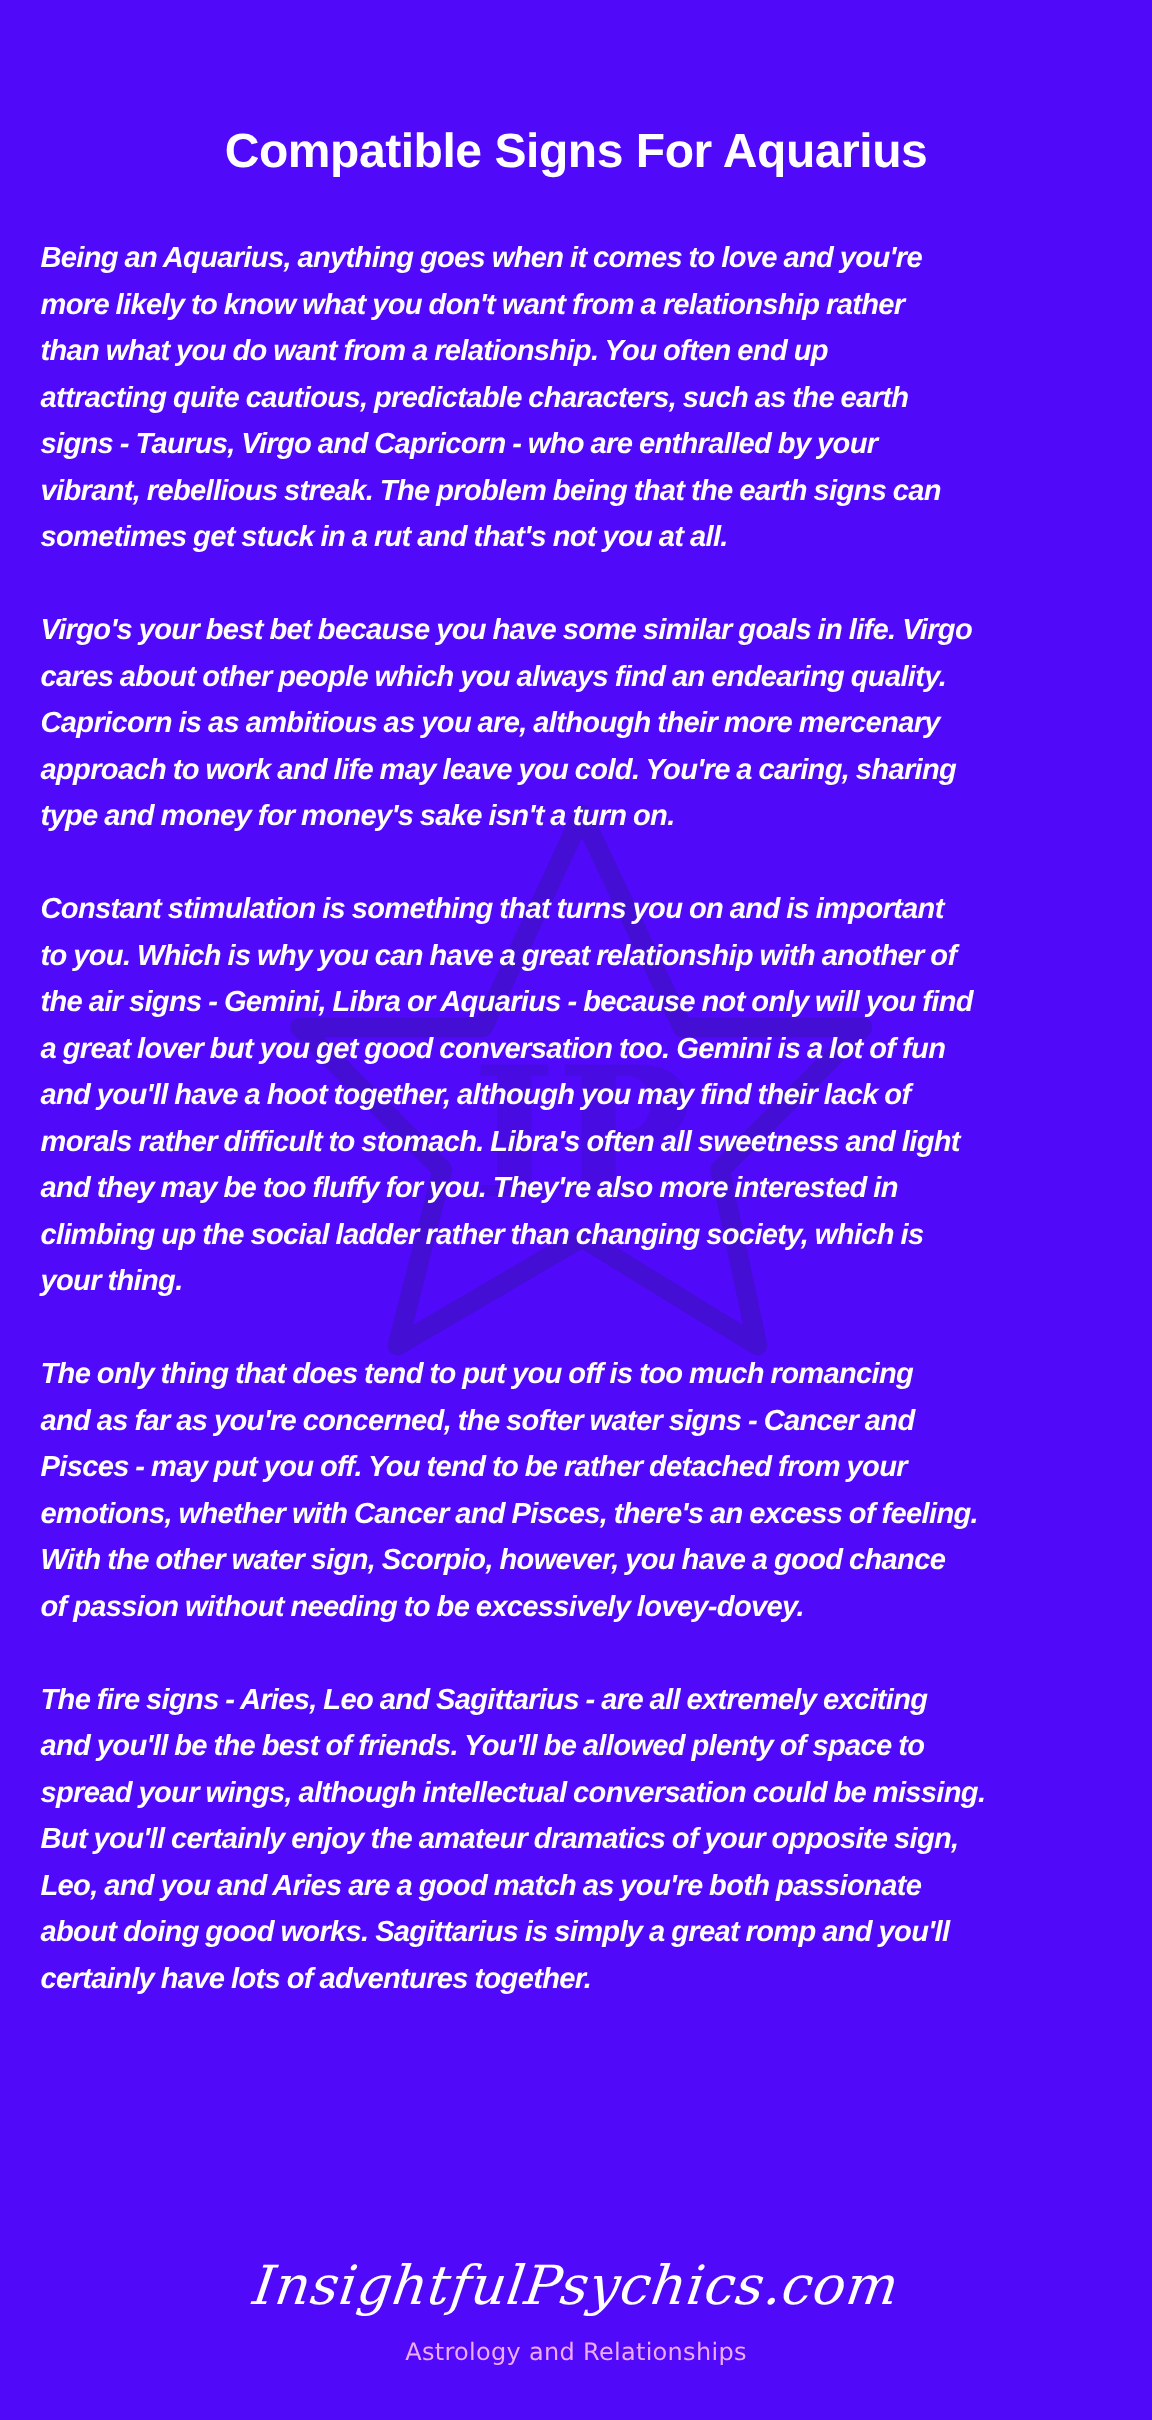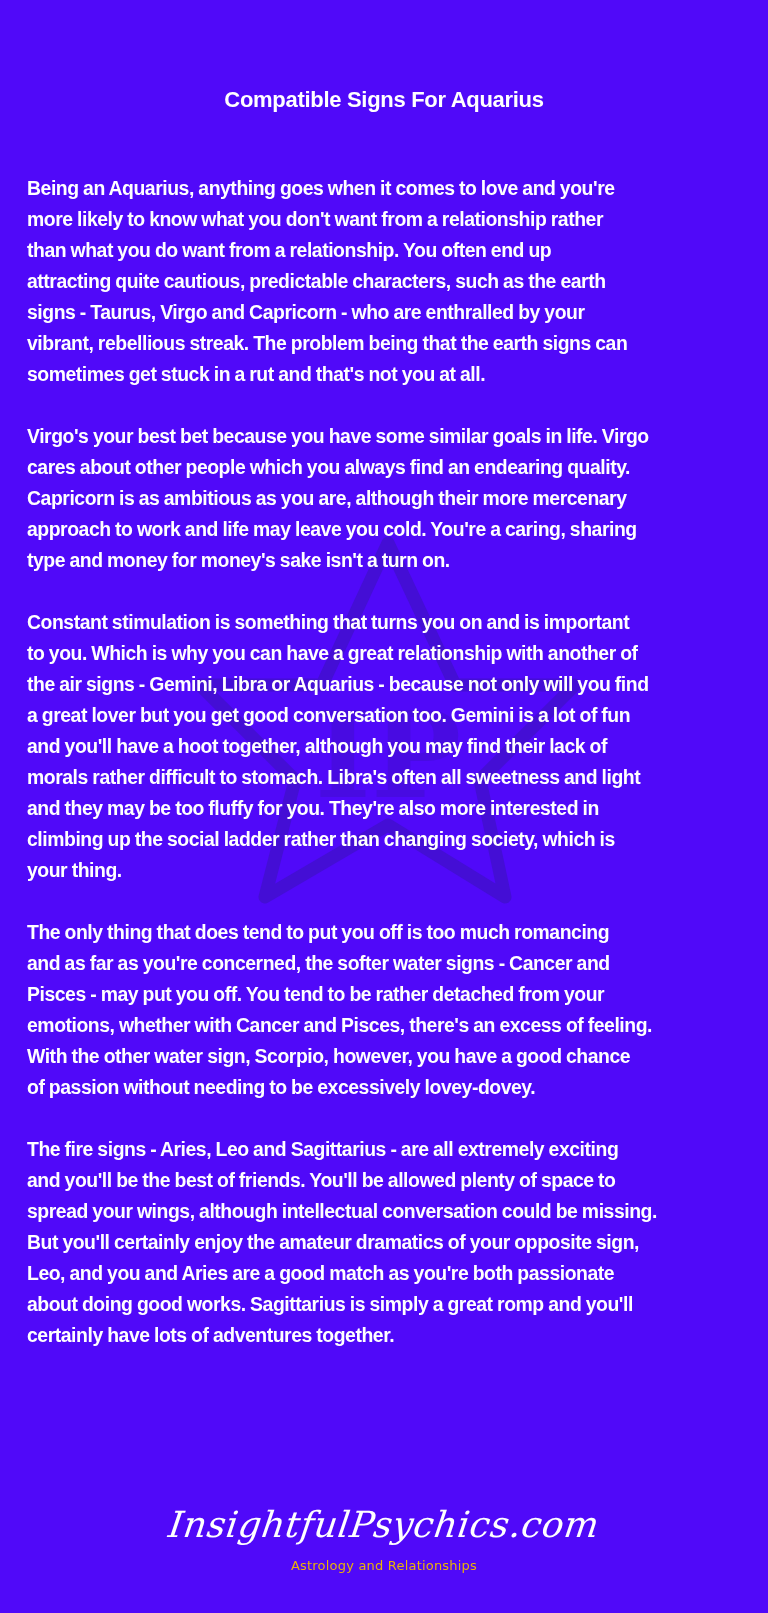--- a/index.html
+++ b/index.html
@@ -24,30 +24,31 @@
       pointer-events: none;
     }
     .title {
       position: absolute;
       top: 78px;
       left: 0;
       width: 768px;
       text-align: center;
       font-family: "Liberation Sans", sans-serif;
       font-weight: bold;
-      font-size: 22px;
+      font-size: 32px;
       letter-spacing: -0.3px;
       margin: 0;
       line-height: 44px;
     }
     .content {
       position: absolute;
-      top: 173px;
+      top: 157px;
       left: 27px;
       width: 726px;
+      font-style: italic;
     }
     .para {
       margin: 0 0 31px 0;
       font-family: "Liberation Sans", sans-serif;
       font-weight: bold;
       font-size: 19.4px;
       line-height: 31px;
       letter-spacing: -0.45px;
       word-spacing: -0.5px;
       white-space: pre-line;
@@ -65,23 +66,23 @@
       font-size: 36px;
       letter-spacing: 0.5px;
       line-height: 50px;
       color: #ffffff;
       text-decoration: none;
       display: inline-block;
       transform: skewX(-8deg);
     }
     .tagline {
       font-family: "DejaVu Sans", sans-serif;
-      font-size: 13px;
+      font-size: 16px;
       font-weight: normal;
-      color: #eab308;
+      color: #f0abfc;
       margin-top: 8px;
       letter-spacing: 0.2px;
     }
   </style>
 </head>
 <body>
 
 <svg class="watermark" viewBox="0 0 395 375" xmlns="http://www.w3.org/2000/svg">
   <polygon points="198,8 265,150 385,150 290,245 315,362 198,290 75,362 105,245 10,150 132,150" fill="none" stroke="#3a12b8" stroke-opacity="0.55" stroke-width="13" stroke-linejoin="round"></polygon>
   <text x="198" y="262" text-anchor="middle" font-family="DejaVu Serif, serif" font-size="120" font-weight="bold" fill="#3a12b8" fill-opacity="0.35">IP</text>

